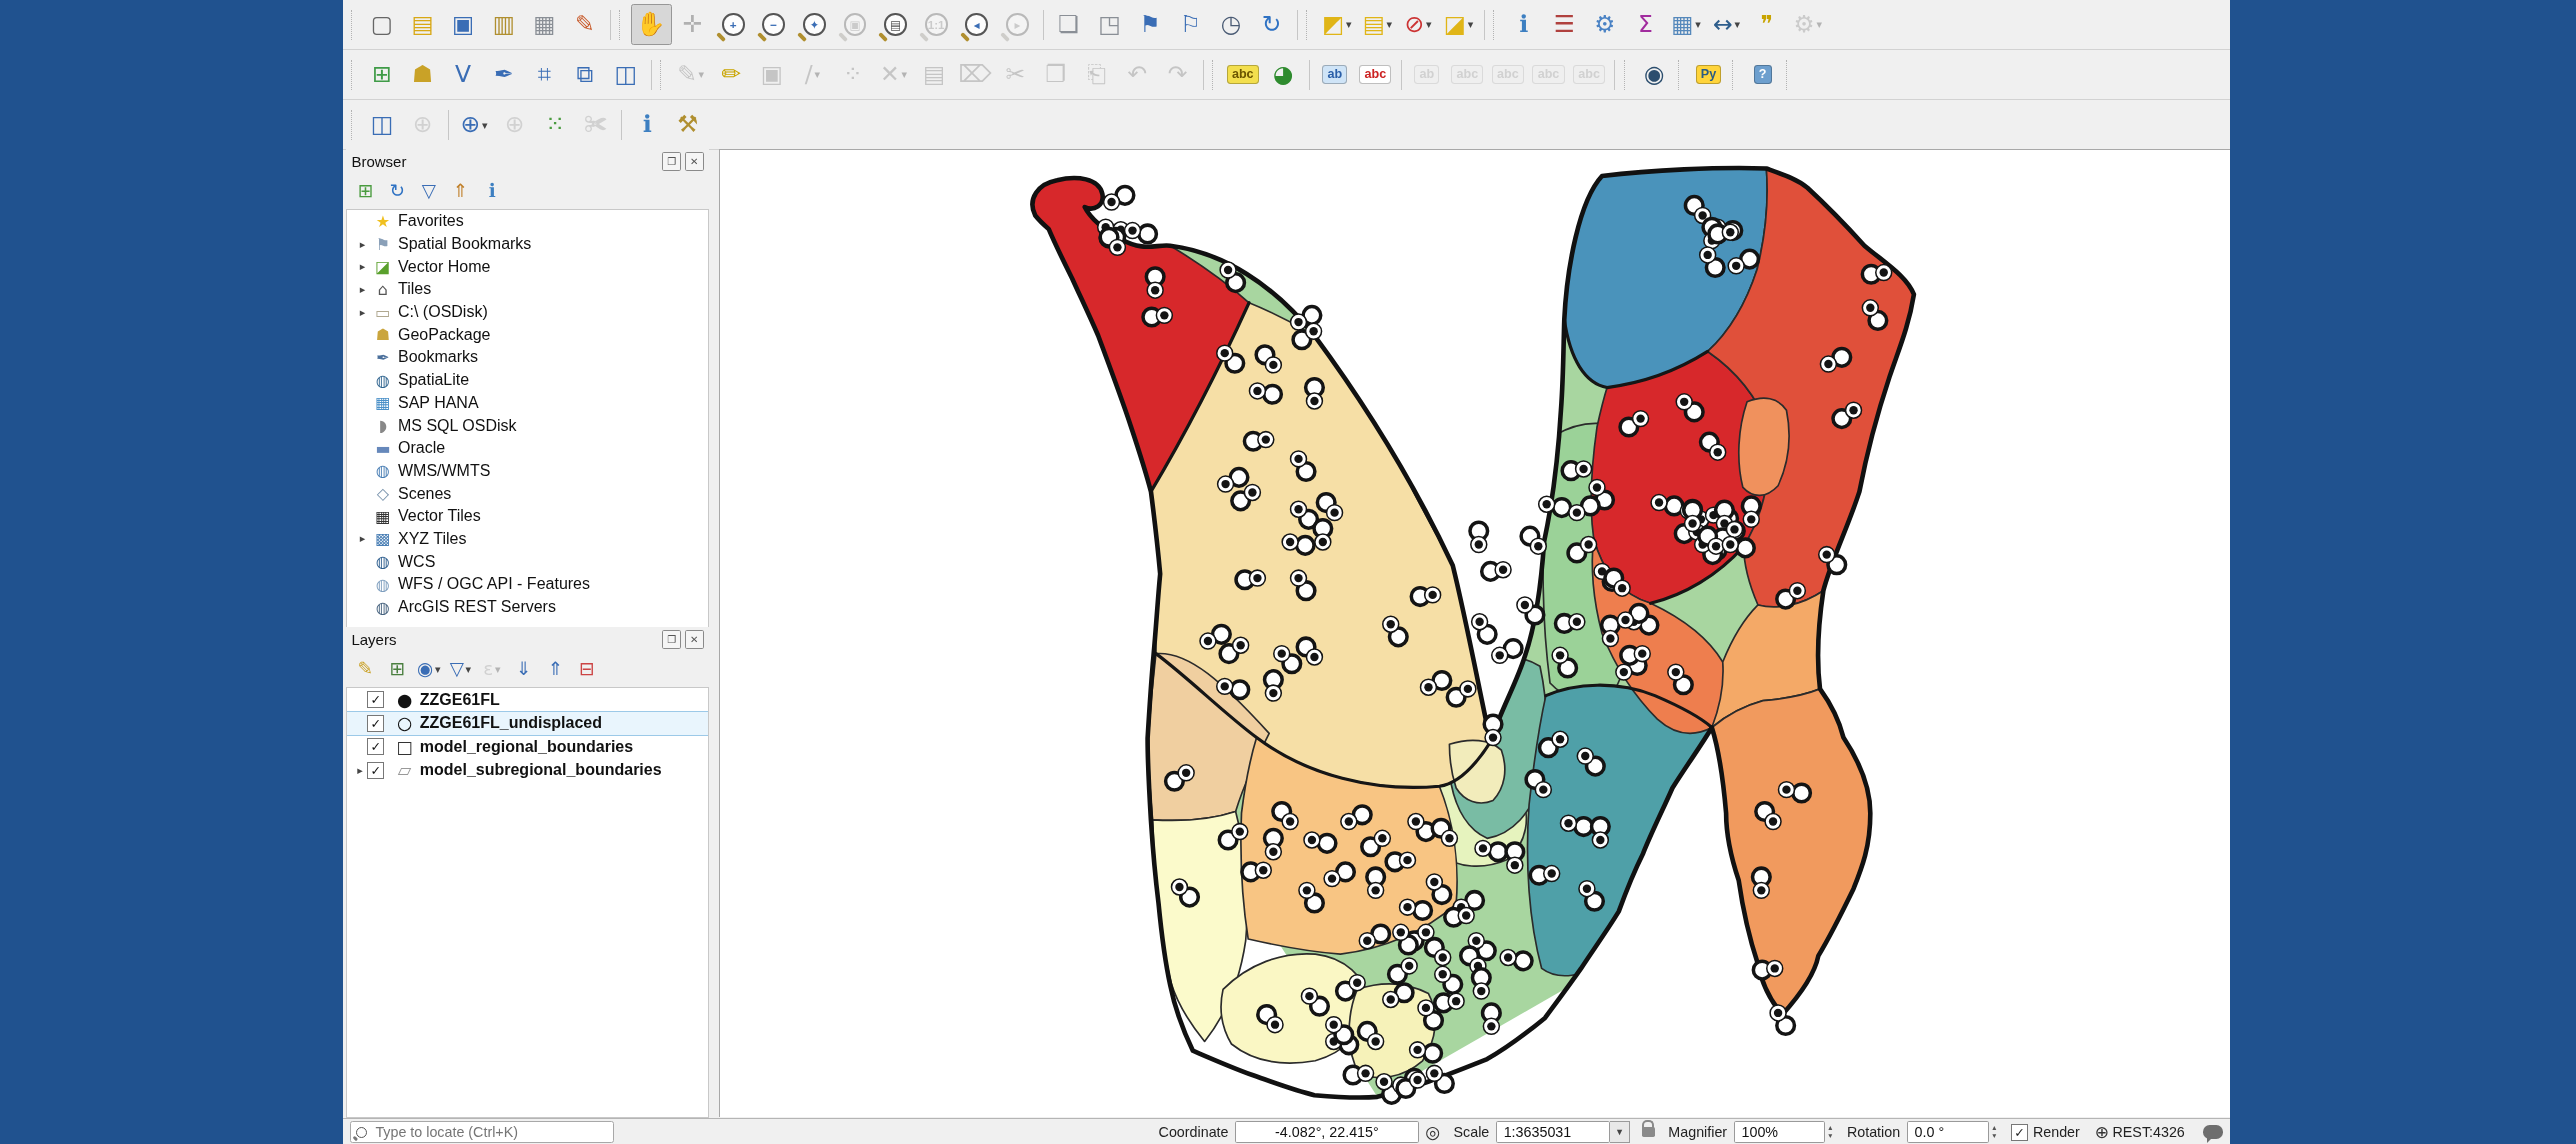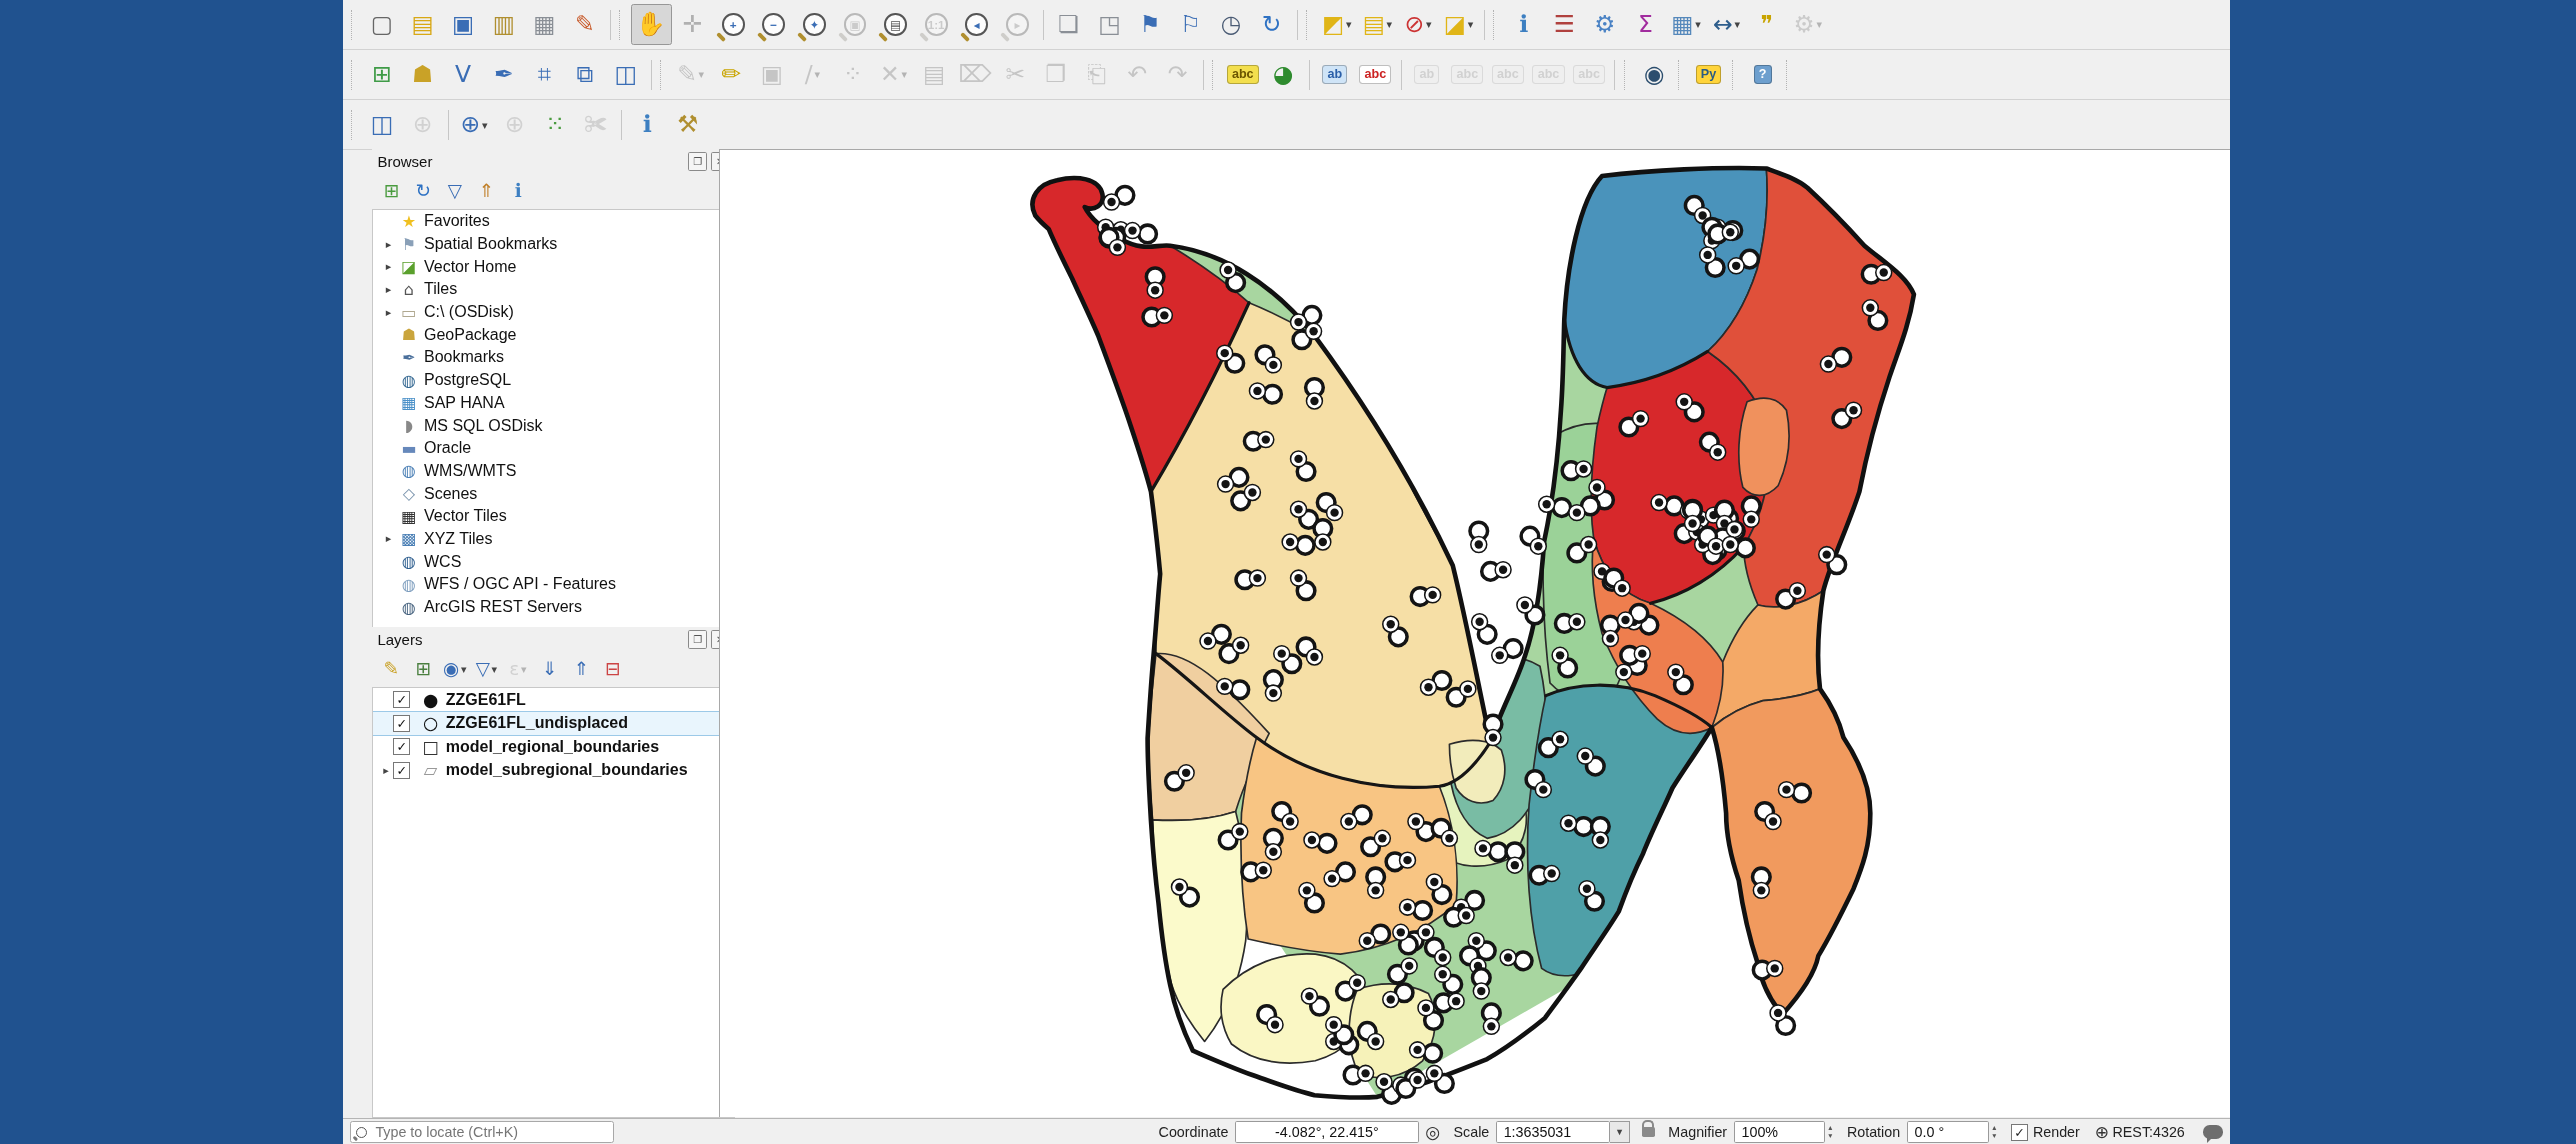--- a/index.html
+++ b/index.html
@@ -17,21 +17,21 @@
   .tbh{width:5.9px;height:30px;border-left:1.7px dotted #b3b3b3;margin:0 3.4px;}
   .dd{font-size:11px;color:#444;margin-left:1.7px;align-self:center;}
   .tag{font-size:12.6px;font-weight:bold;padding:2.5px 4.2px;border-radius:3.4px;line-height:1;
     border:0.8px solid rgba(0,0,0,.25);}
   .magi{position:relative;width:22.7px;height:22.7px;display:inline-flex;align-items:center;justify-content:center;}
   .magi::before{content:"";position:absolute;inset:0;border:2.5px solid #555;border-radius:50%;background:#fdfdfd;}
   .magi::after{content:"";position:absolute;width:10px;height:4.2px;background:#b08f2f;bottom:-3.4px;left:-5.9px;
     transform:rotate(45deg);border-radius:1.7px;}
   .magi span{position:relative;font-size:11.7px;font-weight:bold;z-index:1;}
   
-  #leftcol{position:absolute;left:0;top:149px;width:369px;bottom:27px;margin-left:26px;}
+  #leftcol{position:absolute;left:0;top:149px;width:369px;bottom:27px;}
   .panel{position:absolute;left:3.4px;right:3.4px;background:#f0f0f0;}
   #browser{top:0;height:483px;}
   #layers{top:478px;bottom:0;}
   .phead{height:25px;display:flex;align-items:center;padding:0 5px;font-size:15px;color:#111;}
   .phead .sp{flex:1}
   .pbtn{width:17px;height:17px;border:0.8px solid #8a8a8a;border-radius:1.7px;display:inline-flex;
     align-items:center;justify-content:center;font-size:10px;color:#555;margin-left:3.4px;background:#f5f5f5;}
   .ptools{height:34px;display:flex;align-items:center;padding:0 3.4px;}
   .ptools .tbi{width:30px;height:28.5px}
   .ptools .g{font-size:18.5px}
@@ -422,21 +422,21 @@
             <span class="tlabel">GeoPackage</span>
           </div>
           <div class="trow">
             <span class="exp"></span>
             <span class="ticon" style="color: rgb(74, 111, 155);">✒</span>
             <span class="tlabel">Bookmarks</span>
           </div>
           <div class="trow">
             <span class="exp"></span>
             <span class="ticon" style="color: rgb(51, 103, 145);">◍</span>
-            <span class="tlabel">PostgreSQL</span>
+            <span class="tlabel">SpatiaLite</span>
           </div>
           <div class="trow">
             <span class="exp"></span>
             <span class="ticon" style="color: rgb(74, 144, 200);">▦</span>
             <span class="tlabel">SAP HANA</span>
           </div>
           <div class="trow">
             <span class="exp"></span>
             <span class="ticon" style="color: rgb(136, 136, 136);">◗</span>
             <span class="tlabel">MS SQL OSDisk</span>

